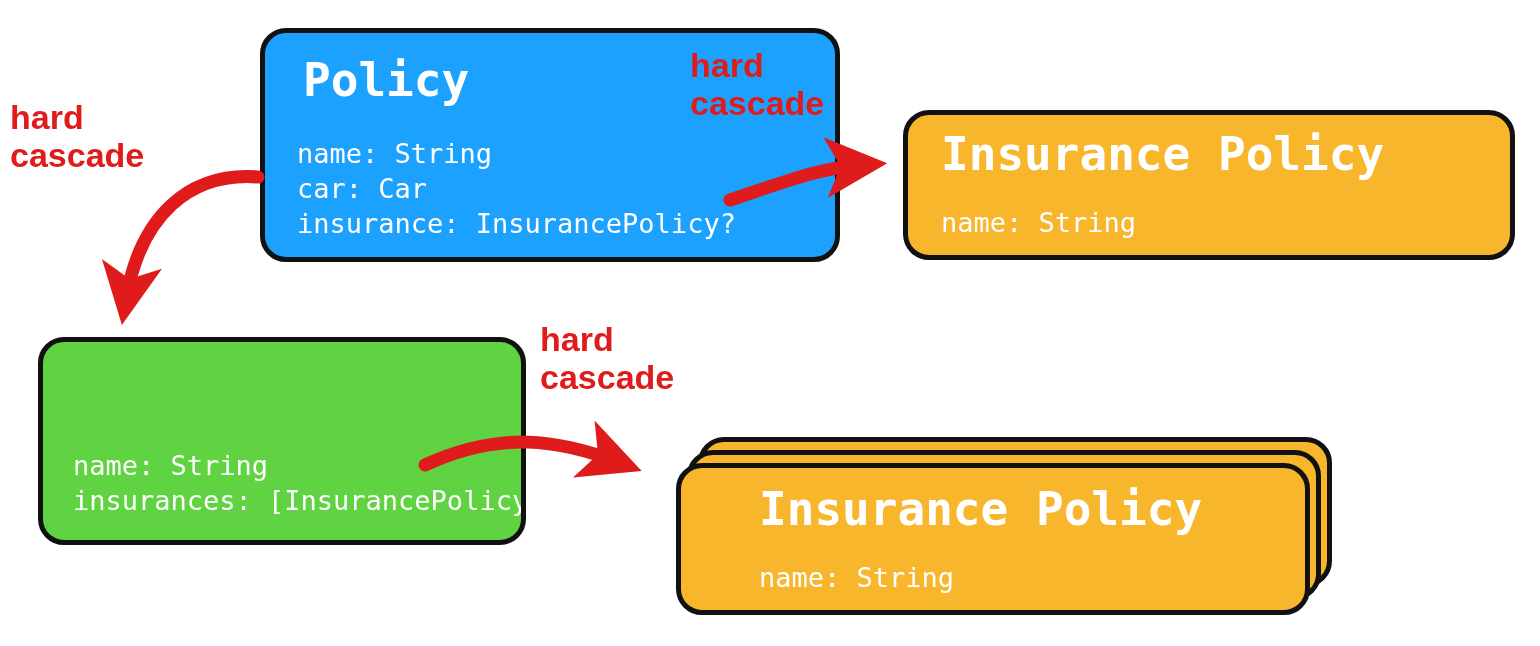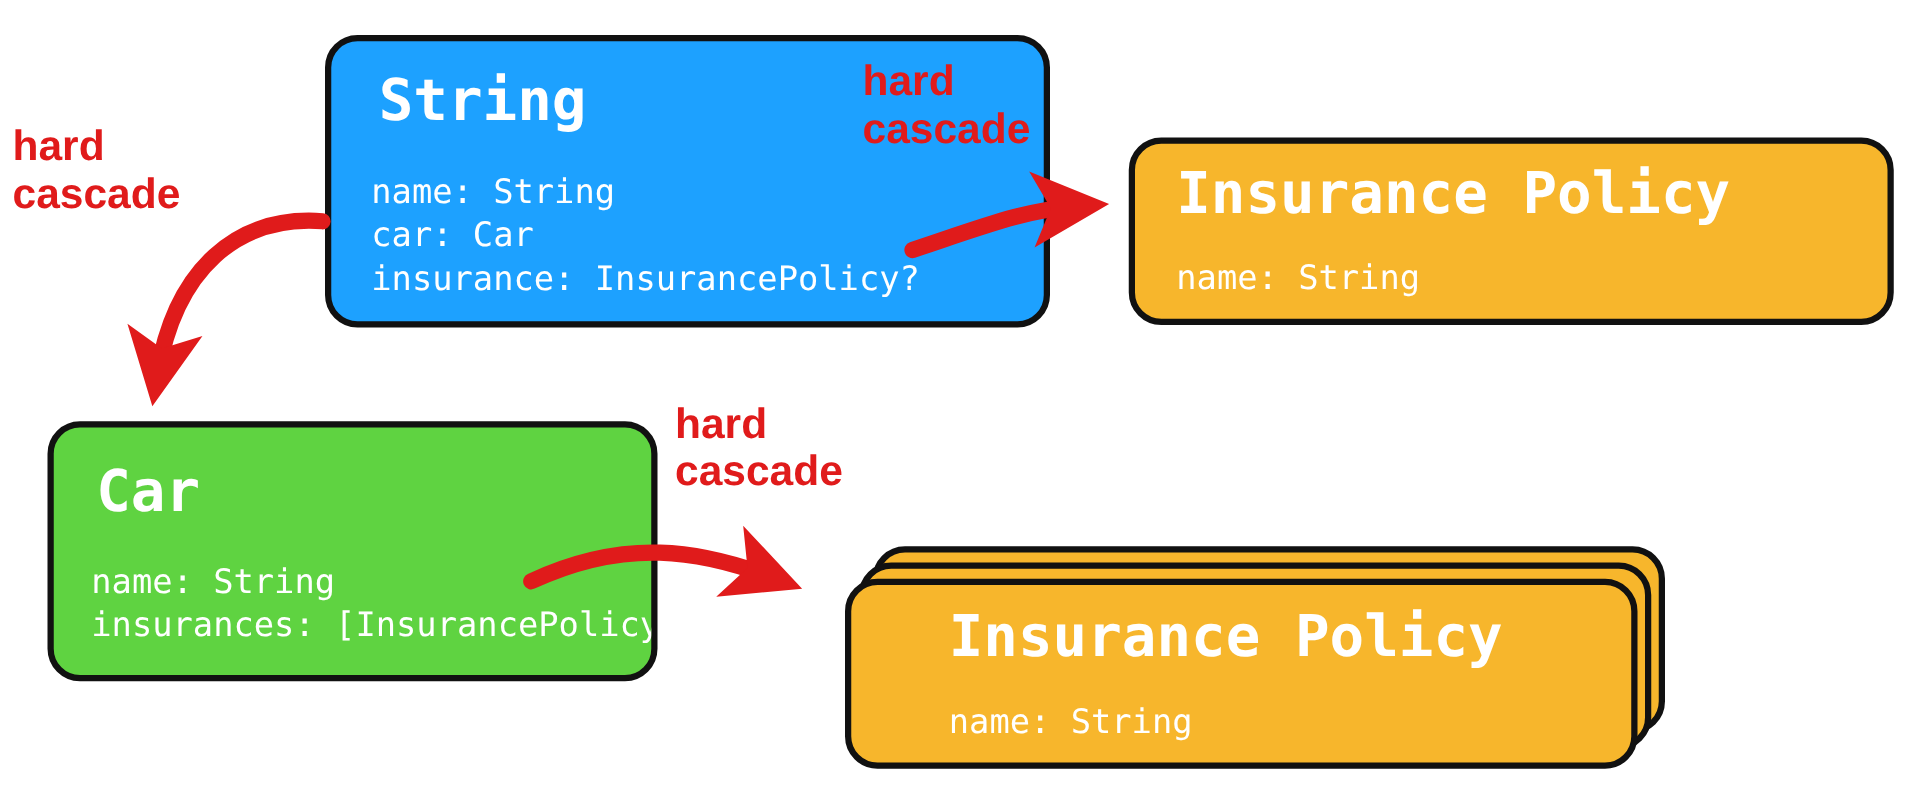--- a/index.html
+++ b/index.html
@@ -130,33 +130,32 @@
     <g>
       <path d="M 730 200 C 790 180 820 168 862 165" stroke="#E01B1B" stroke-width="13" fill="none" stroke-linecap="round" marker-end="url(#ah)"></path>
     </g>
 
     <g>
       <path d="M 425 465 C 500 430 560 440 618 462" stroke="#E01B1B" stroke-width="13" fill="none" stroke-linecap="round" marker-end="url(#ah)"></path>
     </g>
   </svg>
 
   <div class="entity" id="person">
-    <div class="title">String</div>
+    <div class="title">Policy</div>
     <div class="fields">name: String
 car: Car
 insurance: InsurancePolicy?</div>
   </div>
 
   <div class="entity" id="policy-single">
     <div class="title">Insurance Policy</div>
     <div class="fields">name: String</div>
   </div>
 
   <div class="entity" id="car">
-    <div class="title">Car</div>
     <div class="fields">name: String
 insurances: [InsurancePolicy]</div>
   </div>
 
   <div id="policy-stack">
     <div class="stack-layer" id="stack-back"></div>
     <div class="stack-layer" id="stack-mid"></div>
     <div class="stack-layer" id="stack-front">
       <div class="title">Insurance Policy</div>
       <div class="fields">name: String</div>

